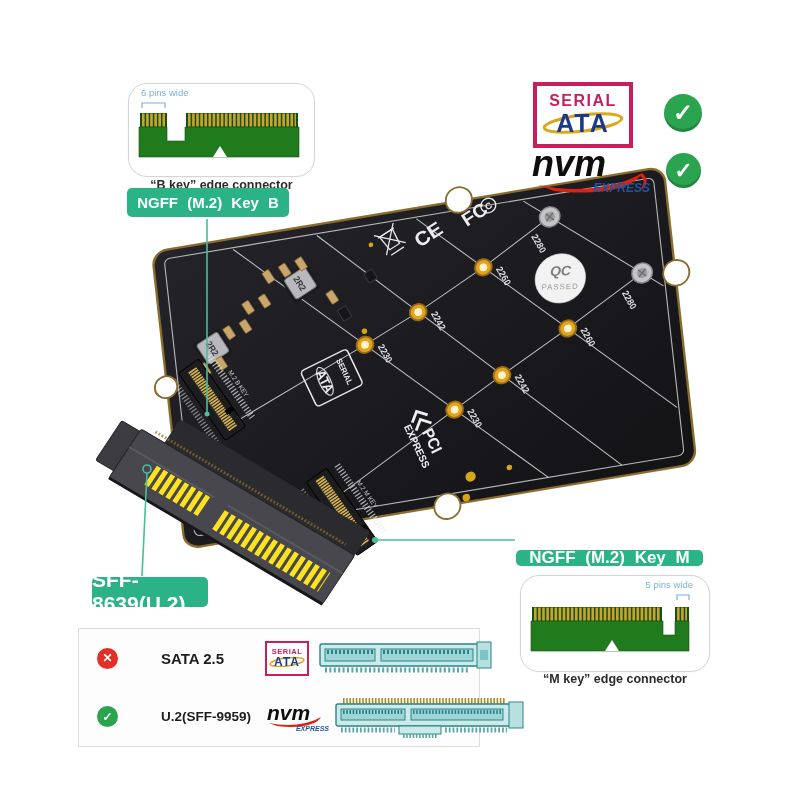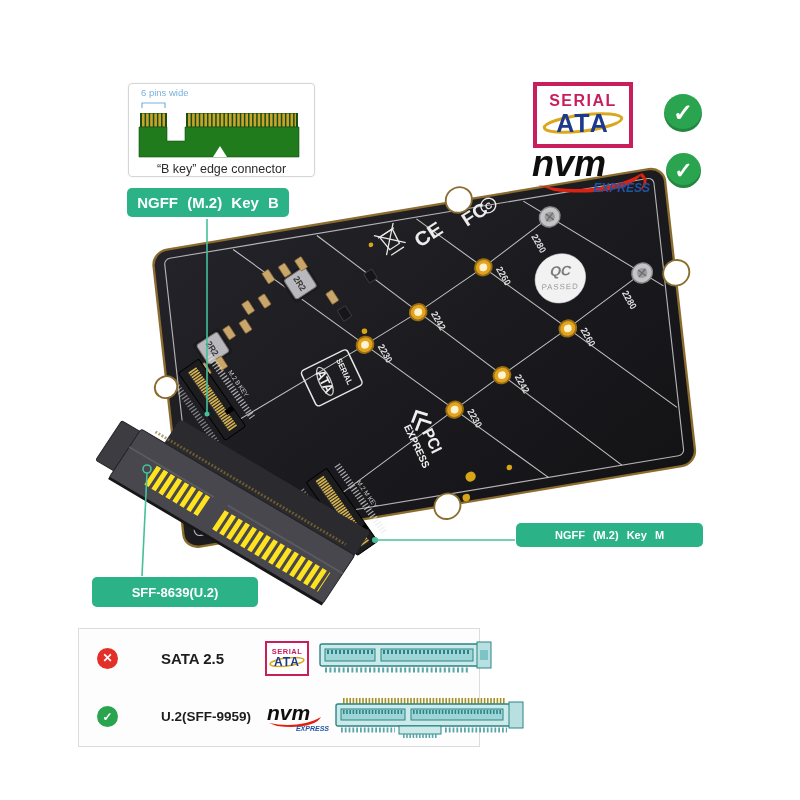--- a/index.html
+++ b/index.html
@@ -3,27 +3,27 @@
 <meta charset="utf-8">
 <style>
   html,body{margin:0;padding:0;background:#fff;}
   .stage{position:relative;width:800px;height:800px;background:#fff;overflow:hidden;
          font-family:"Liberation Sans",sans-serif;}
   .scene{position:absolute;left:0;top:0;}
   .scene text{font-family:"Liberation Sans",sans-serif;}
   .callout{position:absolute;background:#2bb287;color:#fff;border-radius:5px;
            display:flex;align-items:center;justify-content:center;font-weight:bold;}
   .callout.kb{left:127px;top:188px;width:162px;height:29px;font-size:15px;word-spacing:5px;}
-  .callout.km{left:516px;top:523px;width:187px;height:24px;font-size:11px;word-spacing:5px;}
-  .callout.sff{left:92px;top:577px;width:166px;height:30px;font-size:13px;}
-  .diagram{position:absolute;background:#fff;border:1px solid #d5d5d5;border-radius:4px;
+  .callout.km{left:516px;top:550px;width:187px;height:16px;font-size:17px;word-spacing:5px;}
+  .callout.sff{left:92px;top:577px;width:116px;height:30px;font-size:21px;}
+  .diagram{position:absolute;background:#fff;border:1px solid #d5d5d5;border-radius:19px;
            box-shadow:0 0 0 1px rgba(0,0,0,0.02);}
   .diagram.b{left:128px;top:83px;width:185px;height:92px;}
   .diagram.m{left:520px;top:575px;width:188px;height:95px;}
-  .diagram .cap{text-align:center;font-size:12.5px;font-weight:400;color:#2b2b2b;margin-top:0px;}
+  .diagram .cap{text-align:center;font-size:12.5px;font-weight:700;color:#2b2b2b;margin-top:16px;}
   .checkc{position:absolute;border-radius:50%;background:#2aa44f;color:#fff;display:flex;
           align-items:center;justify-content:center;font-weight:bold;
           box-shadow:inset 0 -3px 0 rgba(0,0,0,.18);}
   .checkc.c1{left:664px;top:94px;width:38px;height:38px;font-size:24px;}
   .checkc.c2{left:666px;top:153px;width:35px;height:35px;font-size:22px;}
   .satalogo{position:absolute;left:533px;top:82px;width:92px;height:58px;border:4px solid #c81e5c;
             background:#fff;display:flex;flex-direction:column;align-items:center;justify-content:center;}
   .satalogo .s1{color:#c81e5c;font-weight:900;font-size:16px;letter-spacing:1.5px;line-height:1;}
   .satalogo .atawrap{position:relative;height:28px;display:flex;align-items:center;justify-content:center;}
   .satalogo .s2{position:relative;color:#1c3a8c;font-weight:900;font-size:25px;letter-spacing:2px;line-height:1;}
@@ -261,20 +261,33 @@
       <rect x="11" y="29" width="27" height="14" fill="#145012"></rect>
       <rect x="57" y="29" width="112" height="14" fill="#145012"></rect>
       <polygon points="10,43 38,43 38,57 56,57 56,43 170,43 170,73 10,73" fill="#1f7b1b" stroke="#145212" stroke-width="0.6"></polygon>
       <line x1="13" y1="36" x2="36" y2="36" stroke="#caa32c" stroke-width="13" stroke-dasharray="2.6 1.5"></line>
       <line x1="59" y1="36" x2="167" y2="36" stroke="#caa32c" stroke-width="13" stroke-dasharray="2.6 1.5"></line>
       <polygon points="84,73 98,73 91,62" fill="#ffffff"></polygon>
     </svg>
     <div class="cap">“B key”  edge connector</div>
   </div>
 
+  <div class="diagram m">
+    <svg width="186" height="76" viewBox="0 0 186 76">
+      <text x="172" y="12" font-size="9.5" fill="#7ab2dd" text-anchor="end">5 pins wide</text>
+      <path d="M156,24 v-5 h12 v5" stroke="#7ab2dd" stroke-width="1.2" fill="none"></path>
+      <rect x="11" y="31" width="130" height="14" fill="#145012"></rect>
+      <rect x="154" y="31" width="14" height="14" fill="#145012"></rect>
+      <polygon points="10,45 142,45 142,59 154,59 154,45 168,45 168,75 10,75" fill="#1f7b1b" stroke="#145212" stroke-width="0.6"></polygon>
+      <line x1="13" y1="38" x2="139" y2="38" stroke="#caa32c" stroke-width="13" stroke-dasharray="2.6 1.5"></line>
+      <line x1="156" y1="38" x2="166" y2="38" stroke="#caa32c" stroke-width="13" stroke-dasharray="2.6 1.5"></line>
+      <polygon points="84,75 98,75 91,64" fill="#ffffff"></polygon>
+    </svg>
+    <div class="cap">“M key”  edge connector</div>
+  </div>
 
   <div class="callout kb">NGFF (M.2) Key B</div>
   <div class="callout km">NGFF (M.2) Key M</div>
   <div class="callout sff">SFF-8639(U.2)</div>
 
   <div class="satalogo">
     <span class="s1">SERIAL</span>
     <span class="atawrap">
       <svg width="84" height="24">
         <ellipse cx="42" cy="12" rx="39" ry="8" transform="rotate(-7 42 12)" fill="none" stroke="#d9a81c" stroke-width="3"></ellipse>

